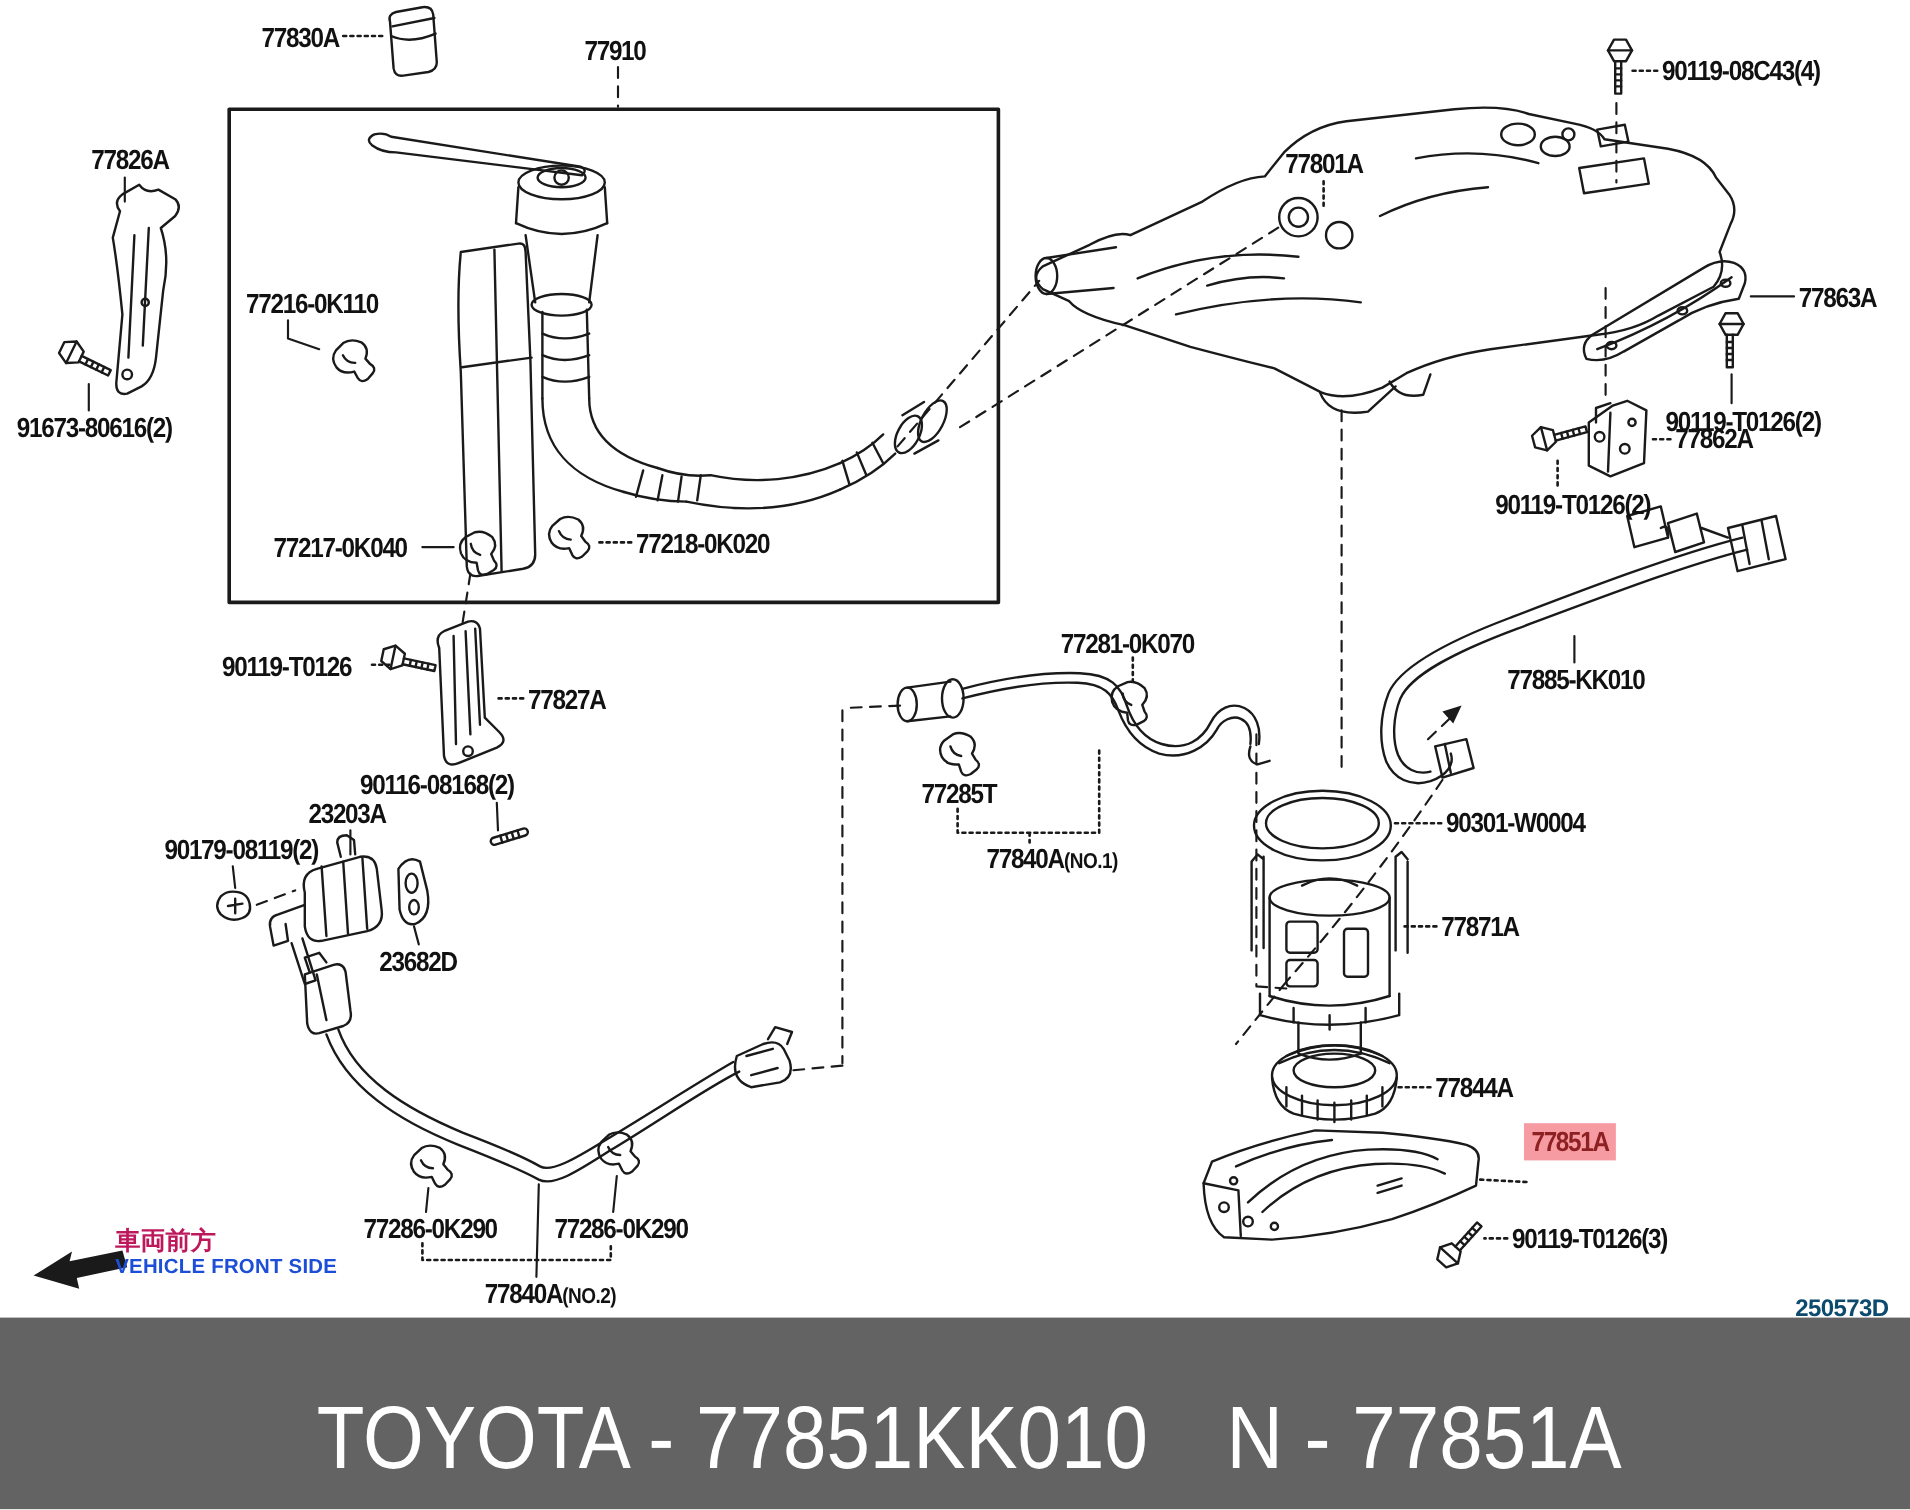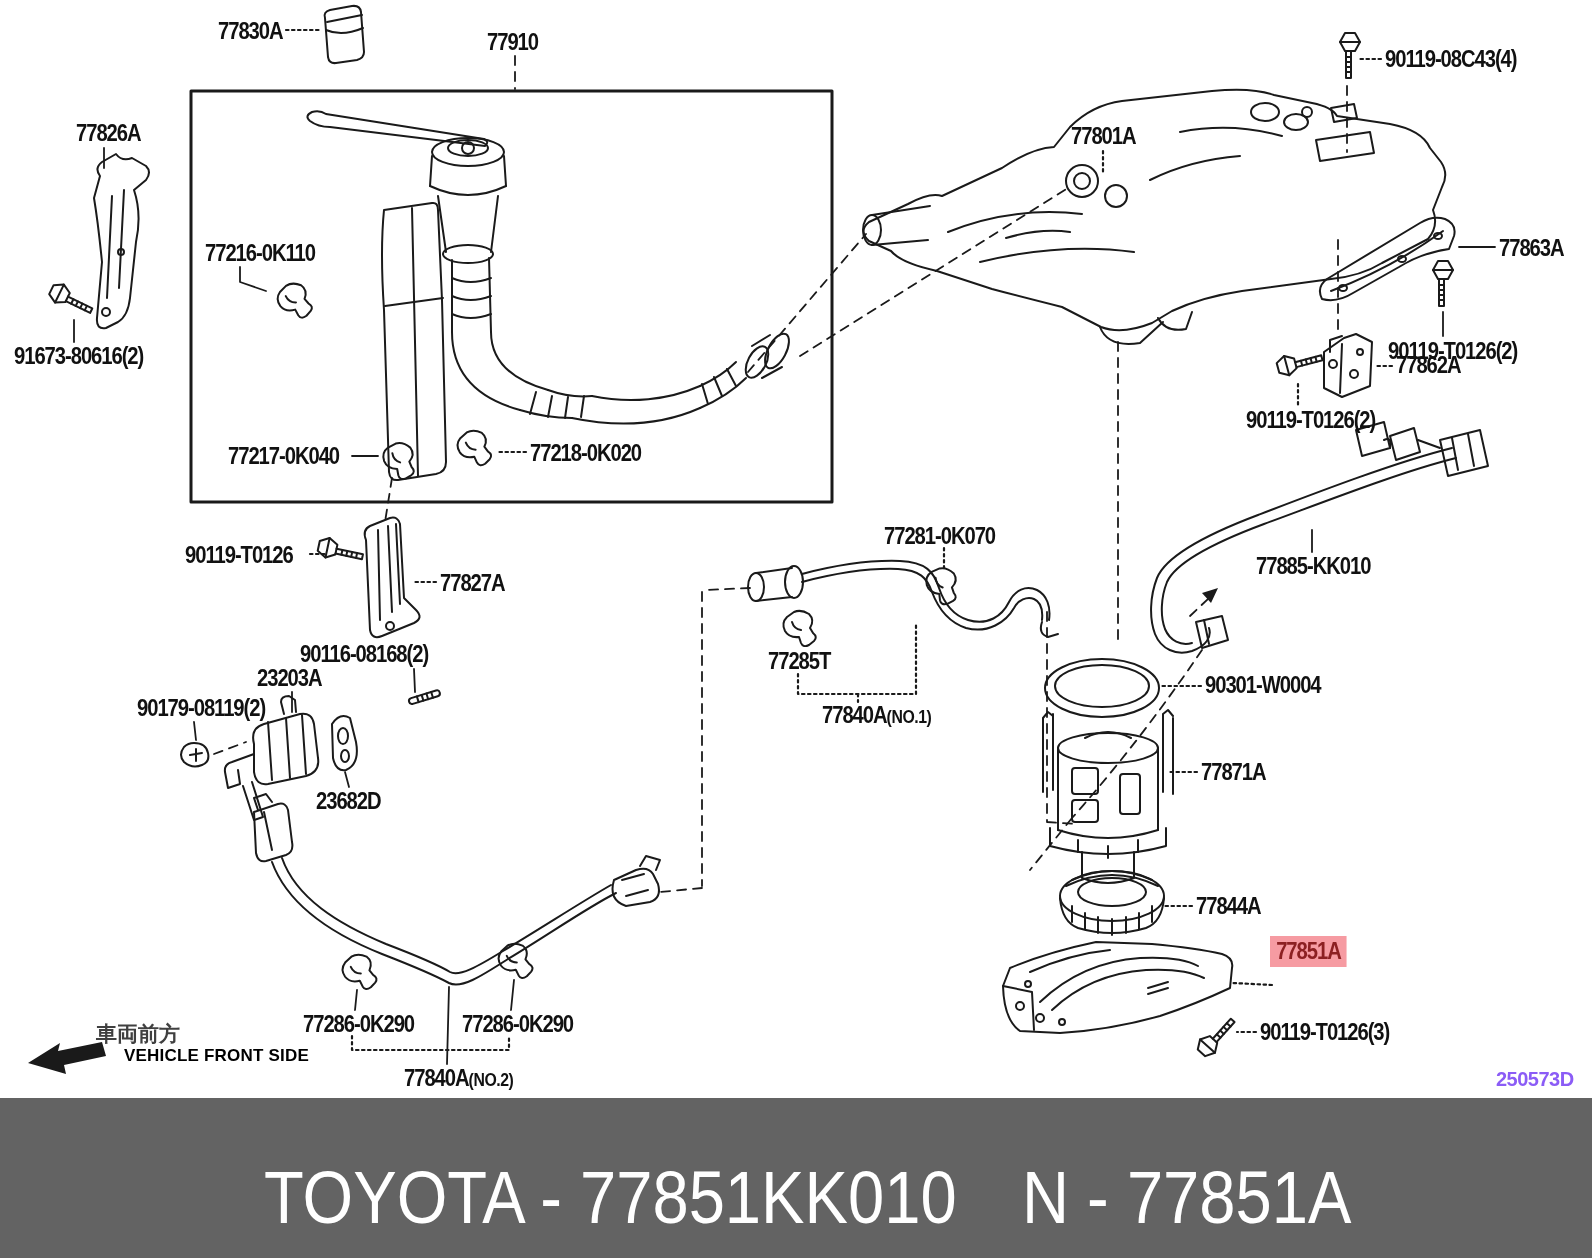--- a/index.html
+++ b/index.html
@@ -4,23 +4,23 @@
 <style>
   html,body{margin:0;padding:0;background:#fff;}
   #stage{position:relative;width:1592px;height:1258px;background:#ffffff;overflow:hidden;
          font-family:"Liberation Sans",sans-serif;text-decoration:underline;}
   #art{position:absolute;left:0;top:0;}
   .pl{position:absolute;font:700 23px "Liberation Sans",sans-serif;color:#111;
       letter-spacing:-1.2px;white-space:nowrap;transform:scaleX(.88);transform-origin:left top;line-height:24px;}
   .pl .sfx{font-size:18px;letter-spacing:-.5px;}
   .pl.hl{background:#f69ba2;color:#8c2022;padding:3px 7px 4px;top:-3px;}
   .hlwrap{position:absolute;}
-  .jp{position:absolute;font:700 21px "DejaVu Sans","Liberation Sans",sans-serif;color:#404040;white-space:nowrap;}
-  .en{position:absolute;font:700 17px "Liberation Sans",sans-serif;color:#000000;letter-spacing:.2px;white-space:nowrap;margin-left:28px;}
-  .doccode{position:absolute;font:700 20px "Liberation Sans",sans-serif;letter-spacing:-.5px;color:#8b5cf6;}
+  .jp{position:absolute;font:700 21px "DejaVu Sans","Liberation Sans",sans-serif;color:#be185d;white-space:nowrap;}
+  .en{position:absolute;font:700 17px "Liberation Sans",sans-serif;color:#1d4ed8;letter-spacing:.2px;white-space:nowrap;}
+  .doccode{position:absolute;font:700 20px "Liberation Sans",sans-serif;letter-spacing:-.5px;color:#0c4a6e;margin-top:12px;}
   #footerbar{position:absolute;left:0;top:1098px;width:1592px;height:160px;background:#636363;}
   .bartext{position:absolute;top:1160px;font:400 74px "Liberation Sans",sans-serif;color:#fff;line-height:76px;
            white-space:nowrap;transform:scaleX(.88);transform-origin:left top;}
 </style>
 </head>
 <body>
 
 <div id="stage">
 
 <svg id="art" xmlns="http://www.w3.org/2000/svg" width="1592" height="1258" viewBox="0 0 1592 1258">

